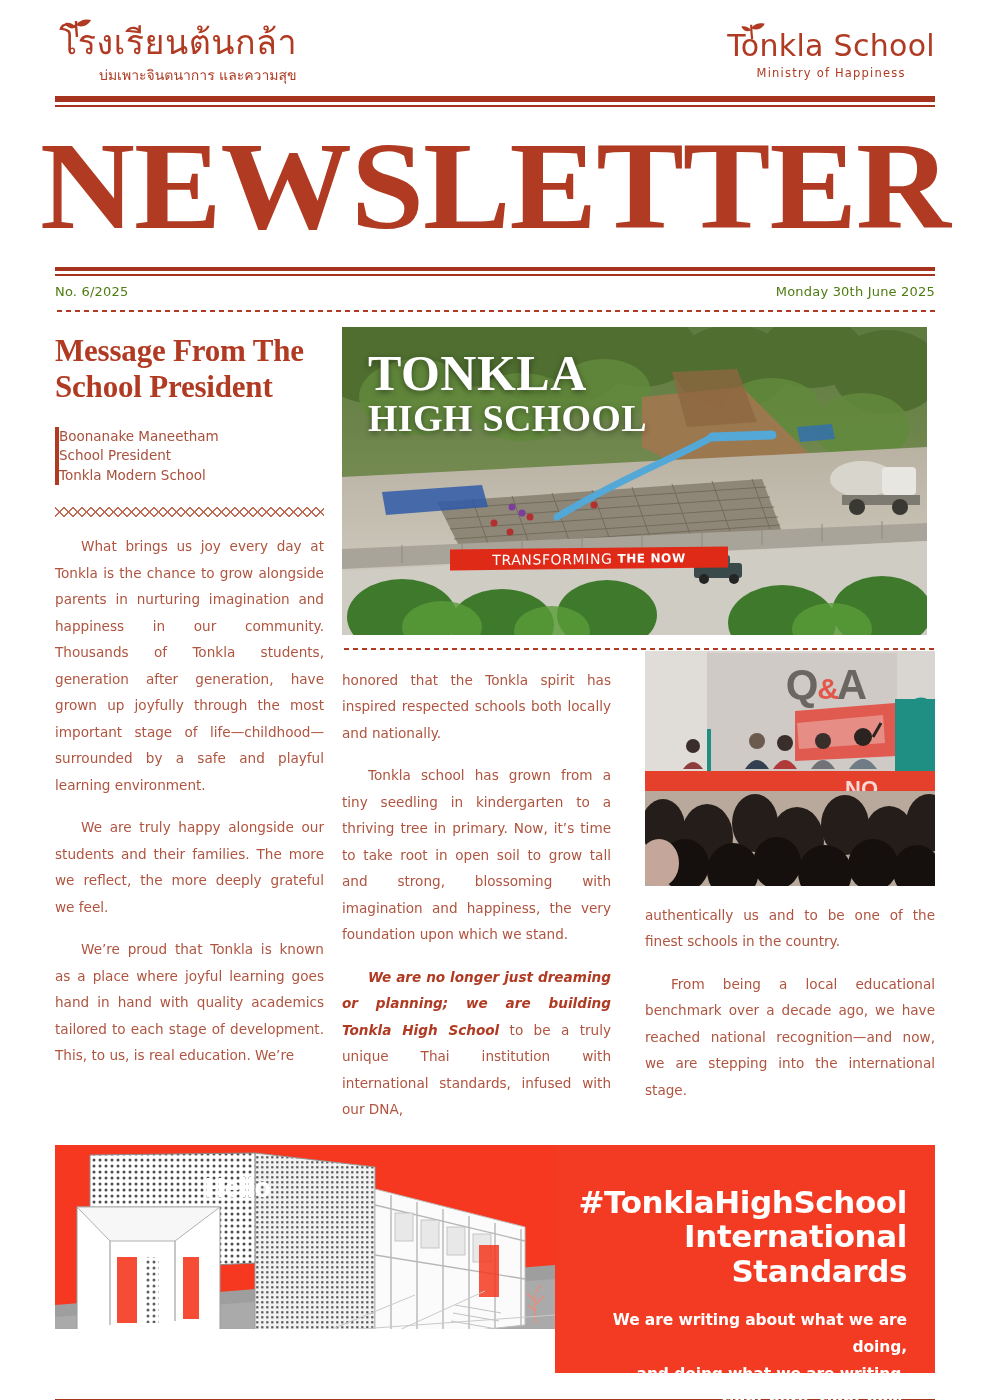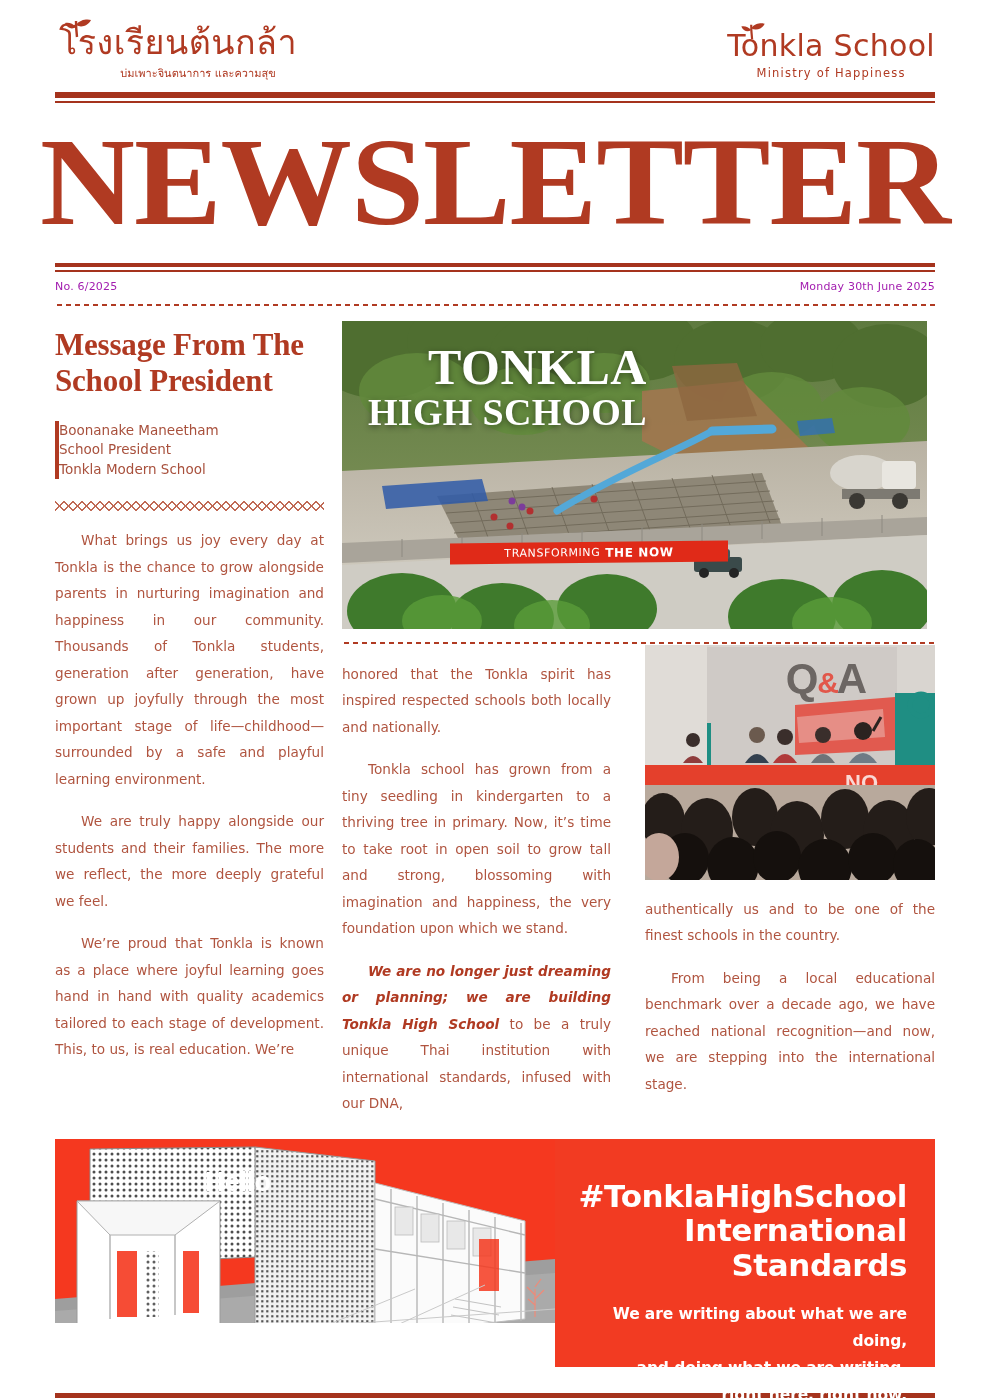--- a/index.html
+++ b/index.html
@@ -15,21 +15,21 @@
 
   
   .masthead-top { display: flex; justify-content: space-between; align-items: flex-start; padding-top: 24px; }
   .logo-th { position: relative; padding-left: 4px; }
   .logo-th .th-main {
     font-family: "DejaVu Sans", sans-serif;
     font-size: 34px; color: #b03a22; letter-spacing: .5px; line-height: 1.08; white-space: nowrap;
   }
   .logo-th .th-sub {
     font-family: "DejaVu Sans", sans-serif;
-    font-size: 11px; color: #b03a22; margin-top: 3px; padding-left: 40px; white-space: nowrap; text-align: center;
+    font-size: 14px; color: #b03a22; margin-top: 3px; padding-left: 40px; white-space: nowrap;
   }
   .sprout { position: absolute; left: 8px; top: -6px; }
   .logo-en { text-align: center; padding-top: 6px; position: relative; }
   .logo-en .en-main {
     font-family: "DejaVu Sans", sans-serif;
     font-size: 30px; color: #b03a22; letter-spacing: .3px; line-height: 1.05; white-space: nowrap;
   }
   .logo-en .en-sub {
     font-family: "DejaVu Sans", sans-serif;
     font-size: 11.5px; color: #b03a22; letter-spacing: 1.2px; margin-top: 4px; white-space: nowrap;
@@ -53,21 +53,21 @@
     transform-origin: center;
     white-space: nowrap;
   }
   .rule-under-title { margin-top: 18px; }
   .rule-under-title .r1 { height: 4px; background: #a5331d; }
   .rule-under-title .r2 { height: 2px; background: #a5331d; margin-top: 3px; }
 
   .issue-row {
     display: flex; justify-content: space-between;
     font-family: "DejaVu Sans", sans-serif;
-    font-size: 11px; color: #a21caf;
+    font-size: 13px; color: #4d7c0f;
     margin-top: 8px; letter-spacing: .2px; text-align: right;
   }
   .dotted {
     height: 4px; margin-top: 10px;
     background-image: radial-gradient(#b03a22 40%, transparent 42%);
     background-size: 9px 4px; background-repeat: repeat-x; background-position: 0 center;
   }
 
   
   .content { display: flex; gap: 18px; margin-top: 14px; }
@@ -108,30 +108,29 @@
 
   
   .hero {
     width: 585px; height: 308px; position: relative; overflow: hidden;
     background: #6f7d55;
   }
   .hero-overlay {
     position: absolute; left: 26px; top: 22px; z-index: 4;
     font-family: "Liberation Serif", serif; font-weight: bold; color: #fff;
     text-shadow: 0 2px 6px rgba(0,0,0,.45);
-    text-align: right;
   }
   .hero-overlay .l1 { font-size: 50px; line-height: .98; letter-spacing: .5px; }
   .hero-overlay .l2 { font-size: 38px; line-height: 1.1; letter-spacing: .3px; }
   .hero-banner {
     position: absolute; left: 108px; bottom: 66px; width: 278px; height: 21px;
     background: #e02a18; z-index: 3; display: flex; align-items: center; justify-content: center; gap: 5px;
     transform: skewY(-.6deg);
   }
-  .hero-banner span { color: #fff; font-family: "DejaVu Sans", sans-serif; font-size: 11px; letter-spacing: .6px; }
+  .hero-banner span { color: #fff; font-family: "DejaVu Sans", sans-serif; font-size: 14px; letter-spacing: .6px; }
   .hero-banner .bold { font-weight: bold; font-size: 12px; }
 
   .hero-img { position: absolute; inset: 0; }
 
   .mid-dotted {
     height: 4px; margin-top: 12px;
     background-image: radial-gradient(#b03a22 40%, transparent 42%);
     background-size: 9px 4px; background-repeat: repeat-x;
   }
 

